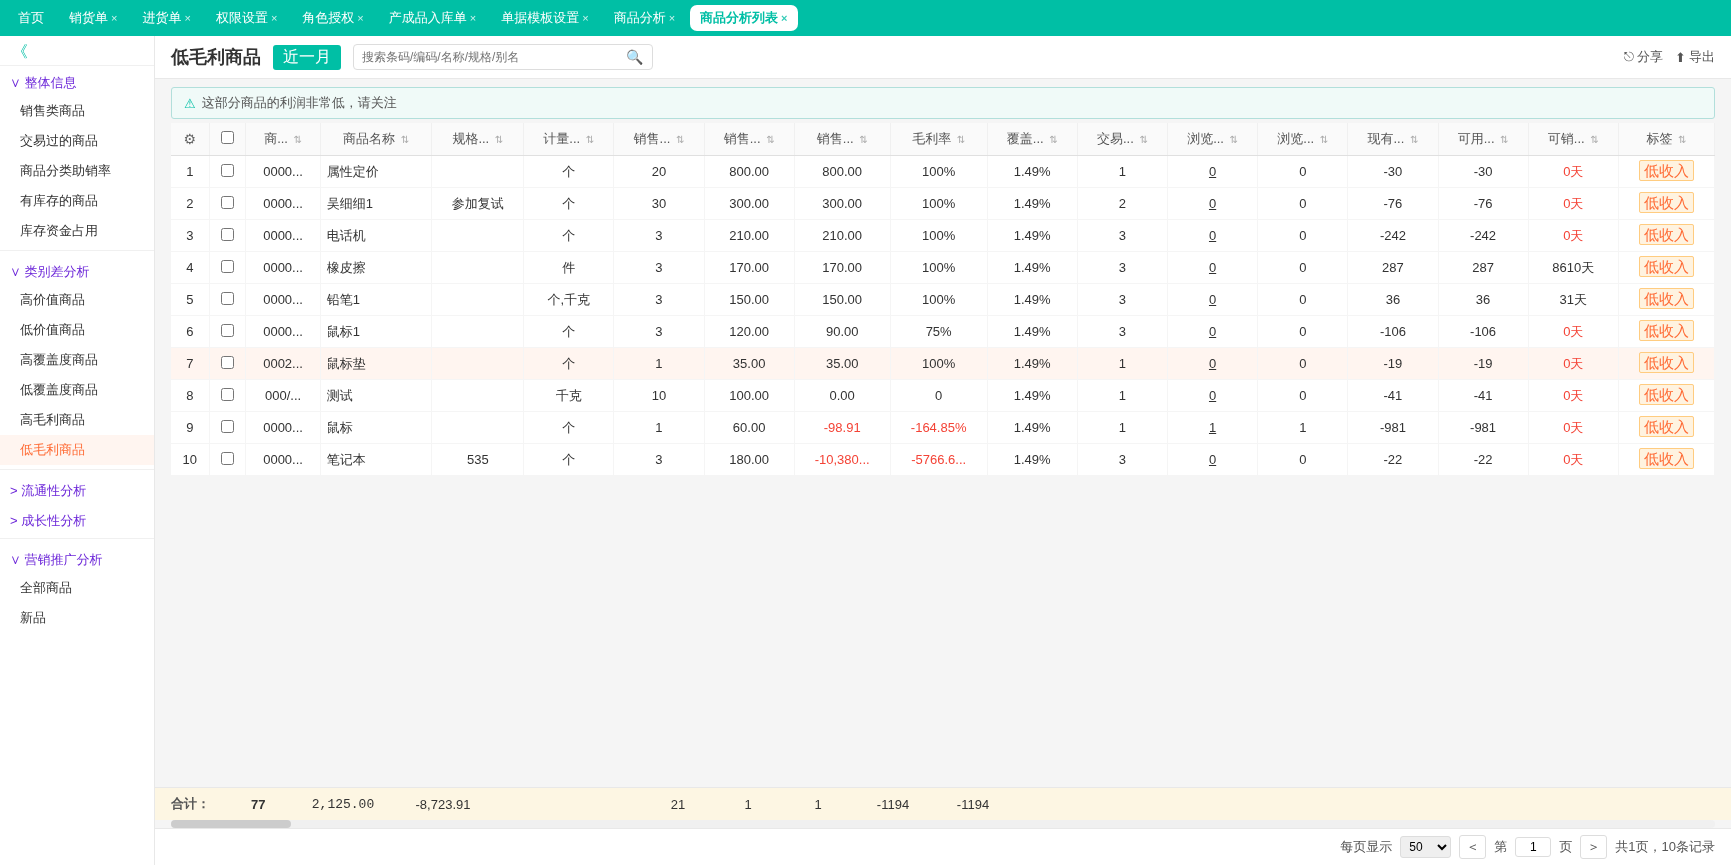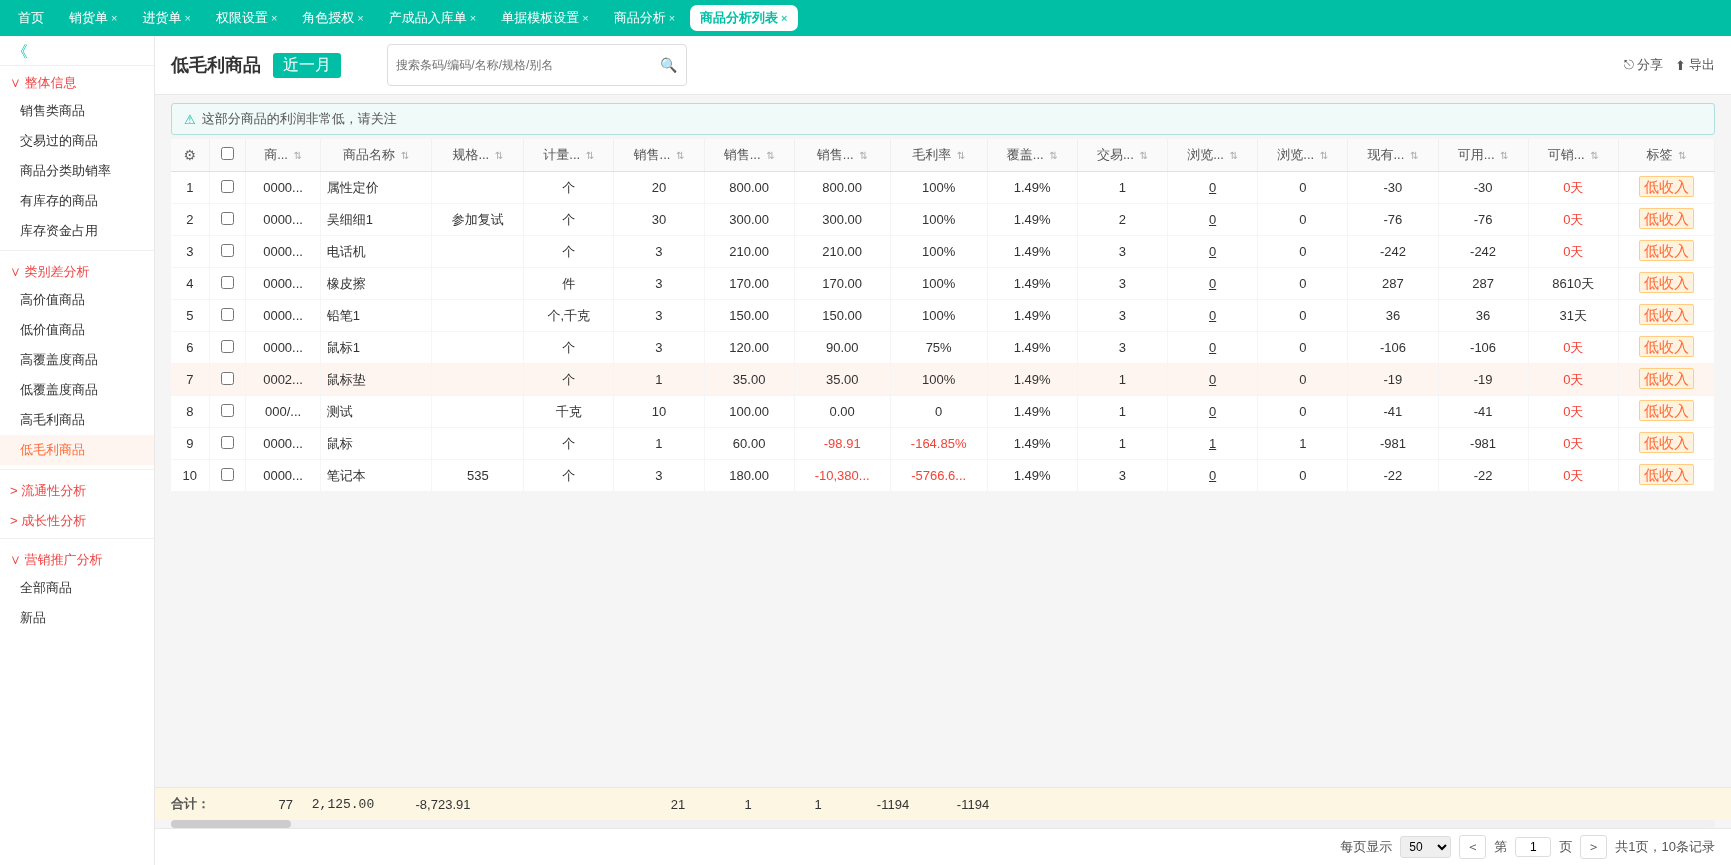--- a/index.html
+++ b/index.html
@@ -35,21 +35,21 @@
     .sidebar {
       width: 155px;
       background: #fff;
       border-right: 1px solid #e8e8e8;
       overflow-y: auto;
       flex-shrink: 0;
     }
     .sidebar-group-title {
       display: flex; align-items: center; gap: 4px;
       padding: 8px 10px 4px;
-      color: #ef4444;
+      color: #6d28d9;
       font-size: 12px;
       cursor: pointer;
       text-align: right;
     }
     .sidebar-item {
       padding: 6px 10px 6px 20px;
       color: #333;
       cursor: pointer;
       white-space: nowrap;
     }
@@ -86,25 +86,24 @@
       border-radius: 3px;
       padding: 2px 10px;
       cursor: pointer;
       font-size: 16px;
     }
     .search-box {
       display: flex;
       align-items: center;
       border: 1px solid #ddd;
       border-radius: 4px;
-      padding: 12px 8px;
+      padding: 4px 8px;
       gap: 4px;
       flex: 1;
       max-width: 300px;
-      margin-left: 34px;
     }
     .search-box input {
       border: none; outline: none; font-size: 12px; width: 100%; color: #999;
     }
     .header-actions {
       margin-left: auto;
       display: flex; gap: 12px; align-items: center;
     }
     .action-btn {
       display: flex; align-items: center; gap: 3px;
@@ -594,21 +593,21 @@
       <td class="red">0天</td>
       <td><span class="tag-badge">低收入</span></td>
     </tr>
           </tbody>
       </table>
     </div>
 
     <div class="total-bar">
       <span class="total-label">合计：</span>
       <div style="display:flex;gap:0;flex:1;font-size:12px;color:#333;">
-        <span style="width:42px;text-align:right;">77</span>
+        <span style="width:42px;text-align:left;font-weight:bold;">77</span>
         <span style="width:100px;text-align:center;font-family:Liberation Mono, monospace;">2,125.00</span>
         <span style="width:100px;text-align:center;">-8,723.91</span>
         <span style="width:80px;text-align:center;"></span>
         <span style="width:70px;text-align:center;"></span>
         <span style="width:70px;text-align:center;">21</span>
         <span style="width:70px;text-align:center;">1</span>
         <span style="width:70px;text-align:center;">1</span>
         <span style="width:80px;text-align:center;">-1194</span>
         <span style="width:80px;text-align:center;">-1194</span>
       </div>

